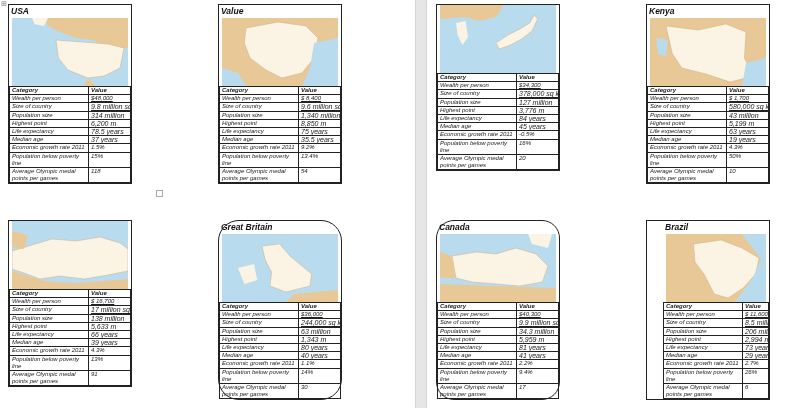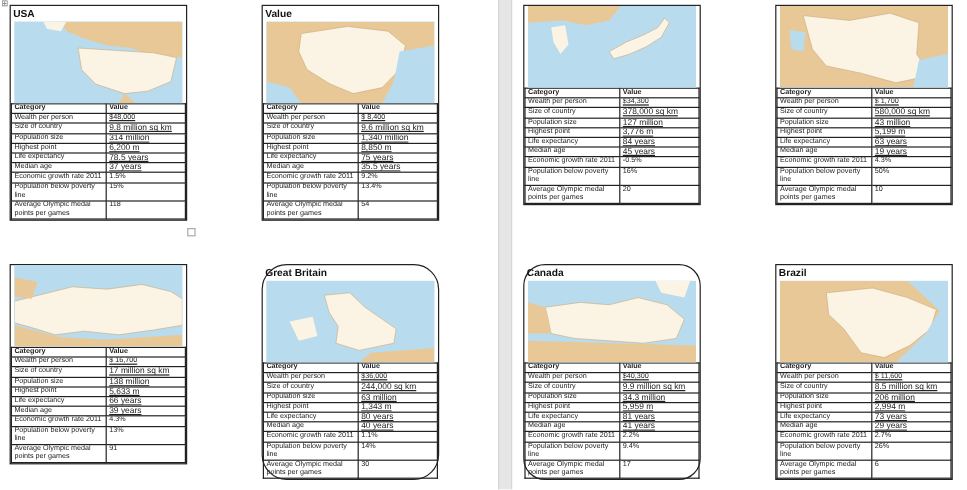--- a/index.html
+++ b/index.html
@@ -3,21 +3,21 @@
 <meta charset="utf-8">
 <style>
   html,body{margin:0;padding:0;}
   body{width:806px;height:408px;position:relative;overflow:hidden;background:#ffffff;font-family:"Liberation Sans",sans-serif;}
   .page{position:absolute;top:0;height:408px;background:#ffffff;}
   .page-left{left:0;width:415px;}
   .page-right{left:427px;width:379px;}
   .page-gap{position:absolute;left:415px;top:0;width:12px;height:408px;background:#e6e6e6;border-left:1px solid #d4d4d4;border-right:1px solid #d4d4d4;box-sizing:border-box;}
   .anchor-mark{position:absolute;left:1px;top:0px;font-size:7px;color:#777;line-height:7px;}
   .resize-handle{position:absolute;width:7px;height:7px;border:1px solid #aaa;background:#fff;box-sizing:border-box;}
-  .card{position:absolute;width:148px;border:1px solid #222;box-sizing:border-box;background:#fff;}
+  .card{position:absolute;width:124px;border:1px solid #222;box-sizing:border-box;background:#fff;font-style:italic;}
   .card-title{font-weight:bold;font-size:8.5px;line-height:11px;padding:1px 0 0 2px;height:12px;color:#111;}
   .map{margin:0 3px;height:68px;position:relative;overflow:hidden;background:#b8dcee;}
   .map svg{width:100%;height:100%;display:block;}
   table{border-collapse:collapse;width:100%;table-layout:fixed;font-size:6px;color:#222;}
   td{border:1px solid #222;padding:0 2px;vertical-align:top;line-height:7.2px;height:7.2px;overflow:hidden;white-space:nowrap;}
   td.wrap{white-space:normal;}
   td.c1{width:74px;}
   tr.hdr td{font-weight:bold;}
   .val-u{text-decoration:underline;}
   .val-big{font-size:7px;}
@@ -192,20 +192,21 @@
       <td class="">16%</td>
     </tr>
           <tr>
       <td class="c1 wrap">Average Olympic medal points per games</td>
       <td class="">20</td>
     </tr>
     </tbody>
       </table>
     </div>
     <div class="card" style="left: 646px; top: 4px;">
+    <div class="card-title">Kenya</div>
     <div class="map">
       <svg viewBox="0 0 145 68" preserveAspectRatio="none">
           <rect width="100%" height="100%" fill="#e8c896"></rect>
           <path d="M20 8 L60 12 L95 6 L120 14 L118 40 L130 58 L100 64 L70 56 L40 50 L28 36 Z" fill="#fbf3e4" stroke="#c9a77a" stroke-width="0.5"></path>
           <path d="M120 45 L145 40 L145 68 L115 68 Z" fill="#b8dcee"></path>
           <path d="M8 20 L22 22 L20 38 L10 36 Z" fill="#b8dcee"></path>
         </svg>
     </div>
     <table>
       <tbody>
@@ -410,21 +411,21 @@
       <td class="c1 wrap">Population below poverty line</td>
       <td class="">9.4%</td>
     </tr>
           <tr>
       <td class="c1 wrap">Average Olympic medal points per games</td>
       <td class="">17</td>
     </tr>
     </tbody>
       </table>
     </div>
-    <div class="card" style="left: 646px; top: 220px;">
+    <div class="card" style="left: 646px; top: 220px; padding-left: 16px;">
     <div class="card-title">Brazil</div>
     <div class="map">
       <svg viewBox="0 0 145 68" preserveAspectRatio="none">
           <rect width="100%" height="100%" fill="#e8c896"></rect>
           <path d="M40 10 L80 6 L110 14 L135 24 L130 40 L112 54 L90 64 L70 60 L55 40 L42 28 Z" fill="#fbf3e4" stroke="#c9a77a" stroke-width="0.5"></path>
           <path d="M110 0 L145 0 L145 68 L100 68 L125 45 L138 25 Z" fill="#b8dcee"></path>
         </svg>
     </div>
     <table>
       <tbody>

